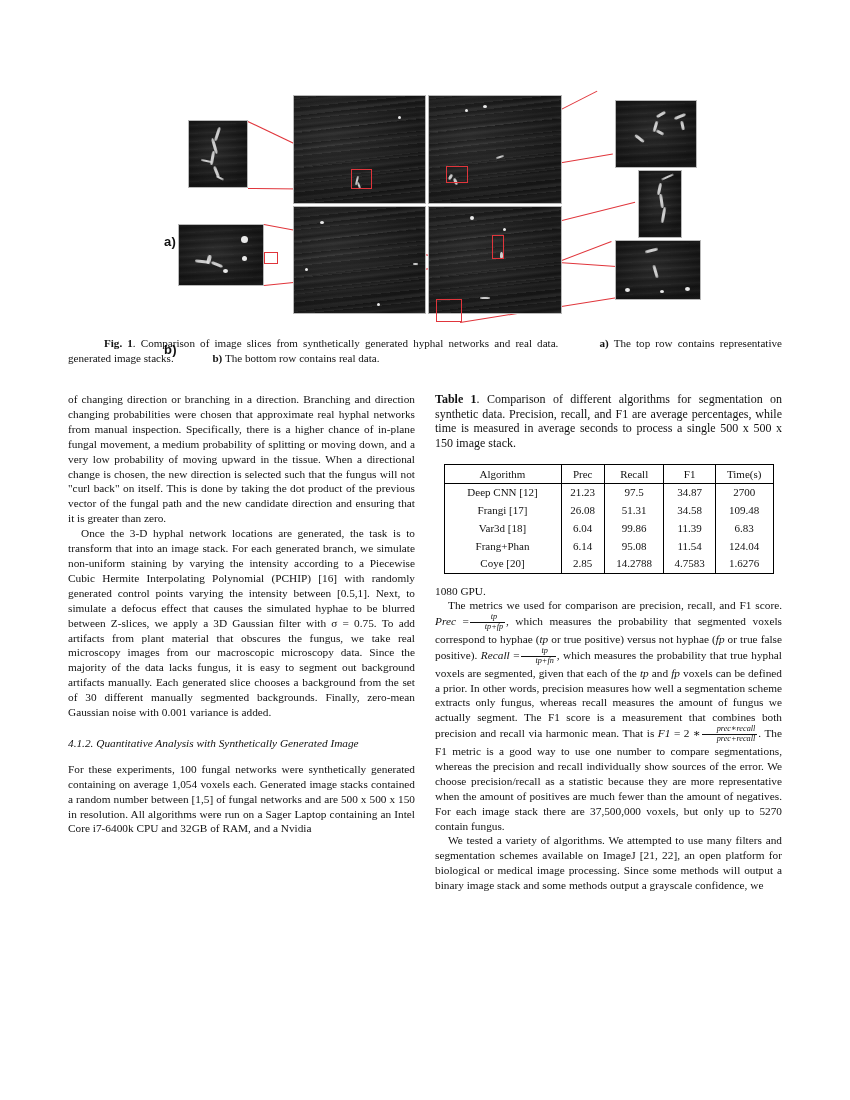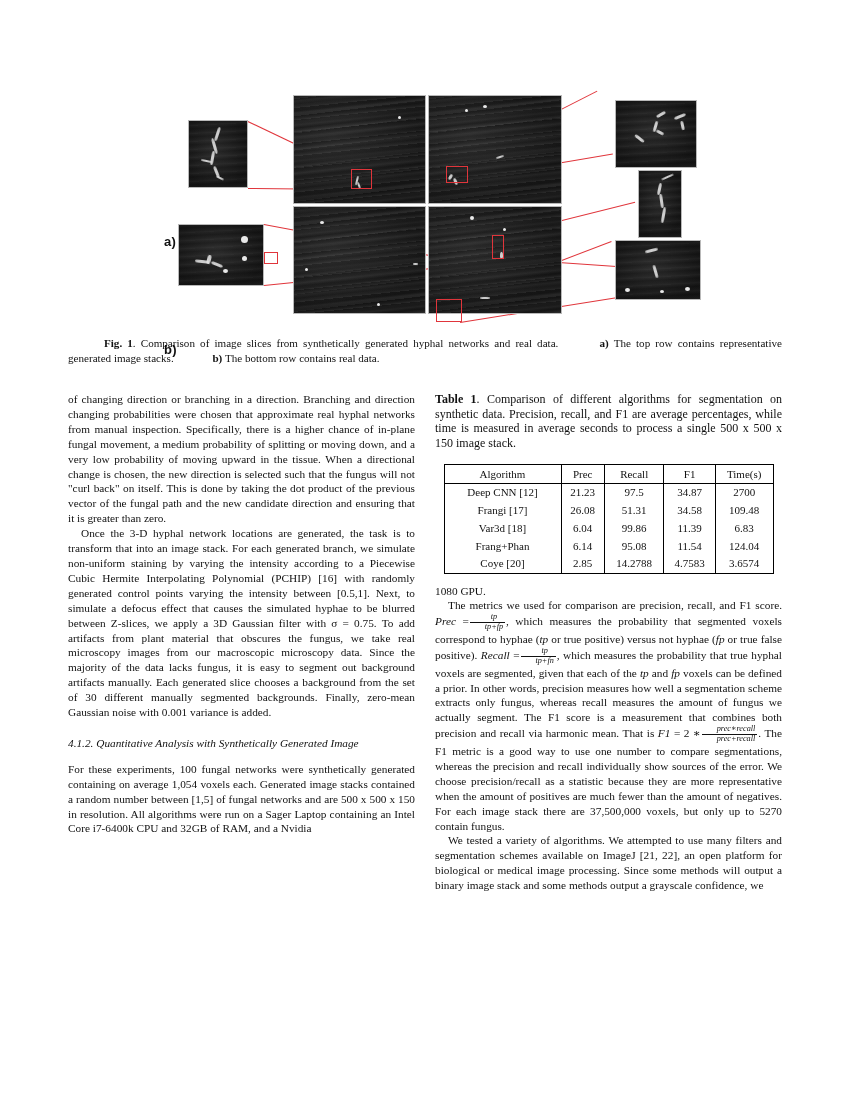--- a/index.html
+++ b/index.html
@@ -357,21 +357,21 @@
           <td>6.14</td>
           <td>95.08</td>
           <td>11.54</td>
           <td>124.04</td>
         </tr>
         <tr>
           <td class="algo">Coye [20]</td>
           <td>2.85</td>
           <td>14.2788</td>
           <td>4.7583</td>
-          <td class="bold">3.6574</td>
+          <td class="bold">1.6276</td>
         </tr>
       </tbody>
     </table>
 
     <p>1080 GPU.</p>
 
     <p class="indent"><span>The metrics we used for comparison are precision, recall, and F1 score. </span><span class="math">Prec</span>
       <span>=</span><span class="frac"><span class="num">tp</span><span class="den">tp+fp</span></span><span>, which measures the probability that segmented voxels correspond to hyphae (</span><span class="math">tp</span><span> or true positive) versus not hyphae (</span><span class="math">fp</span><span> or true false positive). </span><span class="math">Recall</span>
       <span>=</span><span class="frac"><span class="num">tp</span><span class="den">tp+fn</span></span><span>, which measures the probability that true hyphal voxels are segmented, given that each of the </span><span class="math">tp</span><span> and </span><span class="math">fp</span><span> voxels can be defined a prior. In other words, precision measures how well a segmentation scheme extracts only fungus, whereas recall measures the amount of fungus we actually segment. The F1 score is a measurement that combines both precision and recall via harmonic mean. That is </span><span class="math">F1</span>
       <span>= 2 ∗</span><span class="frac"><span class="num">prec∗recall</span><span class="den">prec+recall</span></span><span>. The F1 metric is a good way to use one number to compare segmentations, whereas the precision and recall individually show sources of the error. We choose precision/recall as a statistic because they are more representative when the amount of positives are much fewer than the amount of negatives. For each image stack there are 37,500,000 voxels, but only up to 5270 contain fungus.</span></p>

